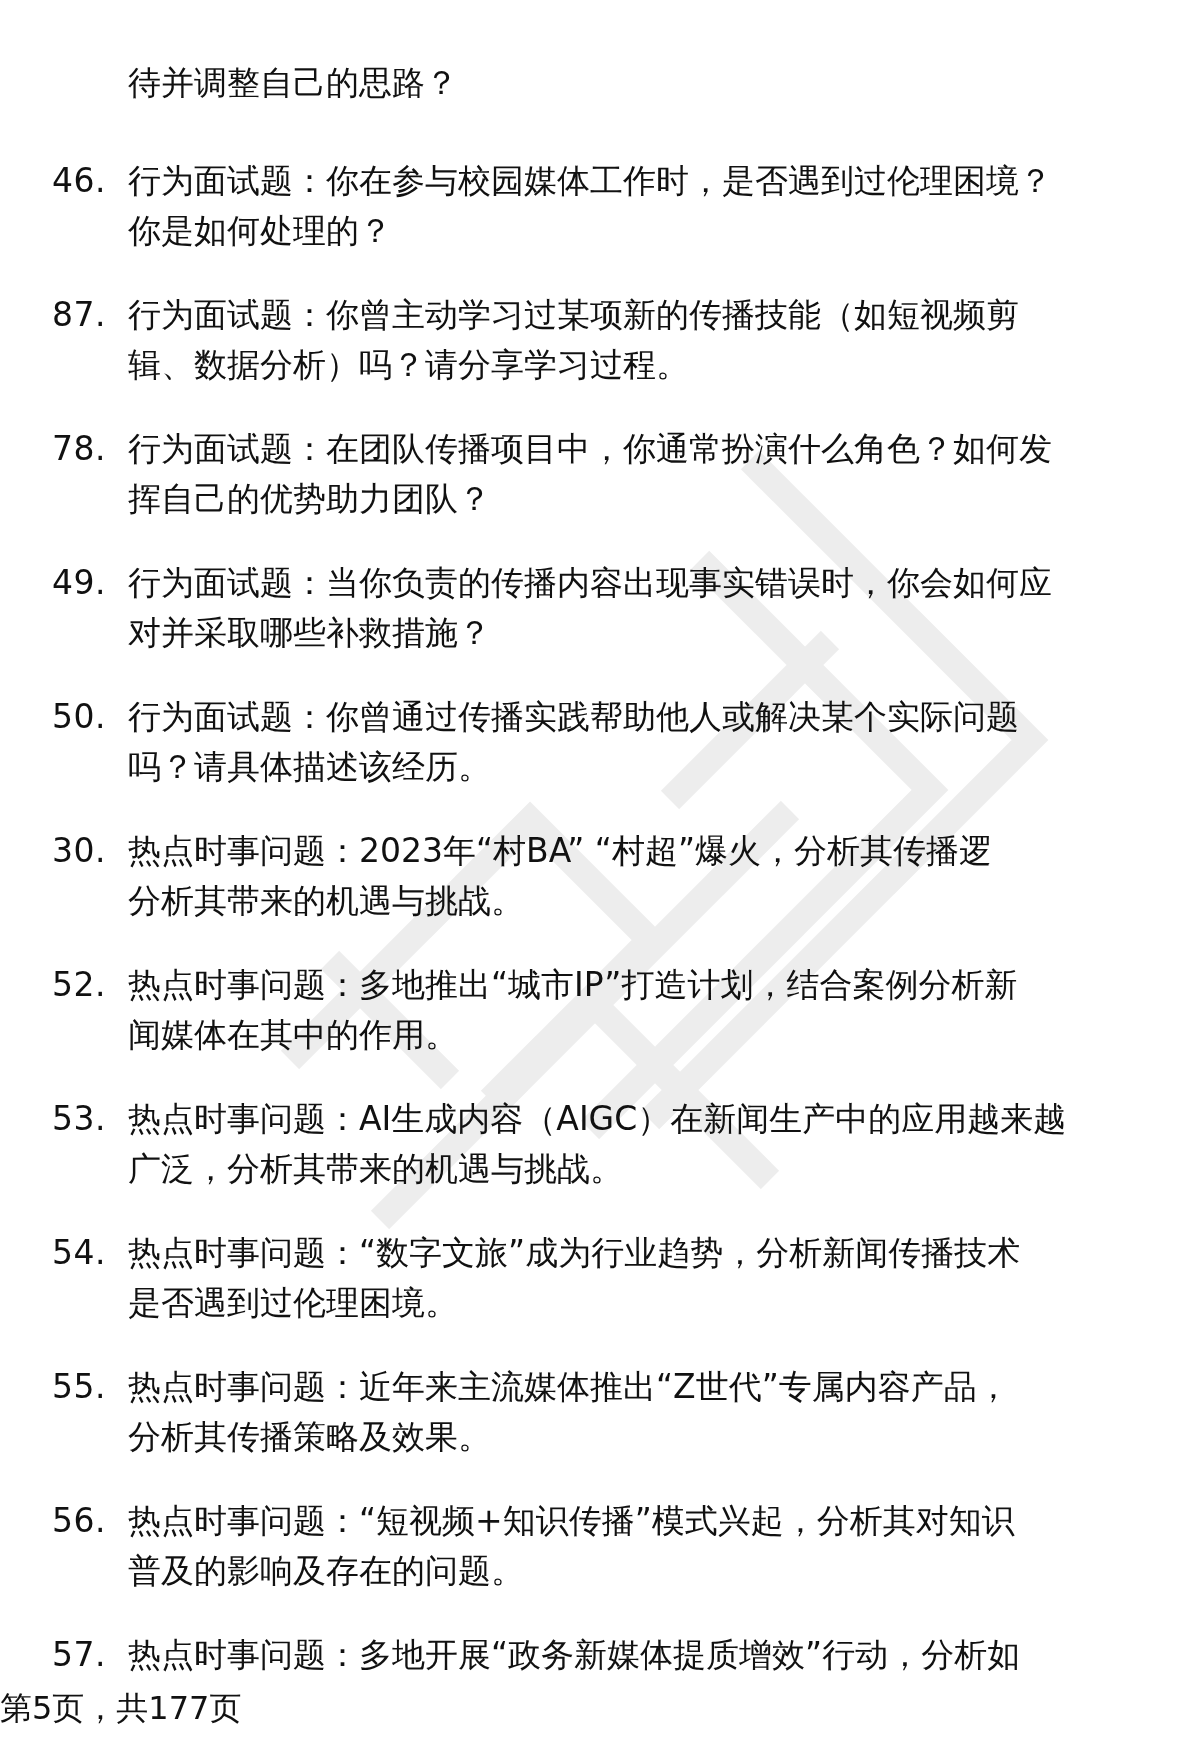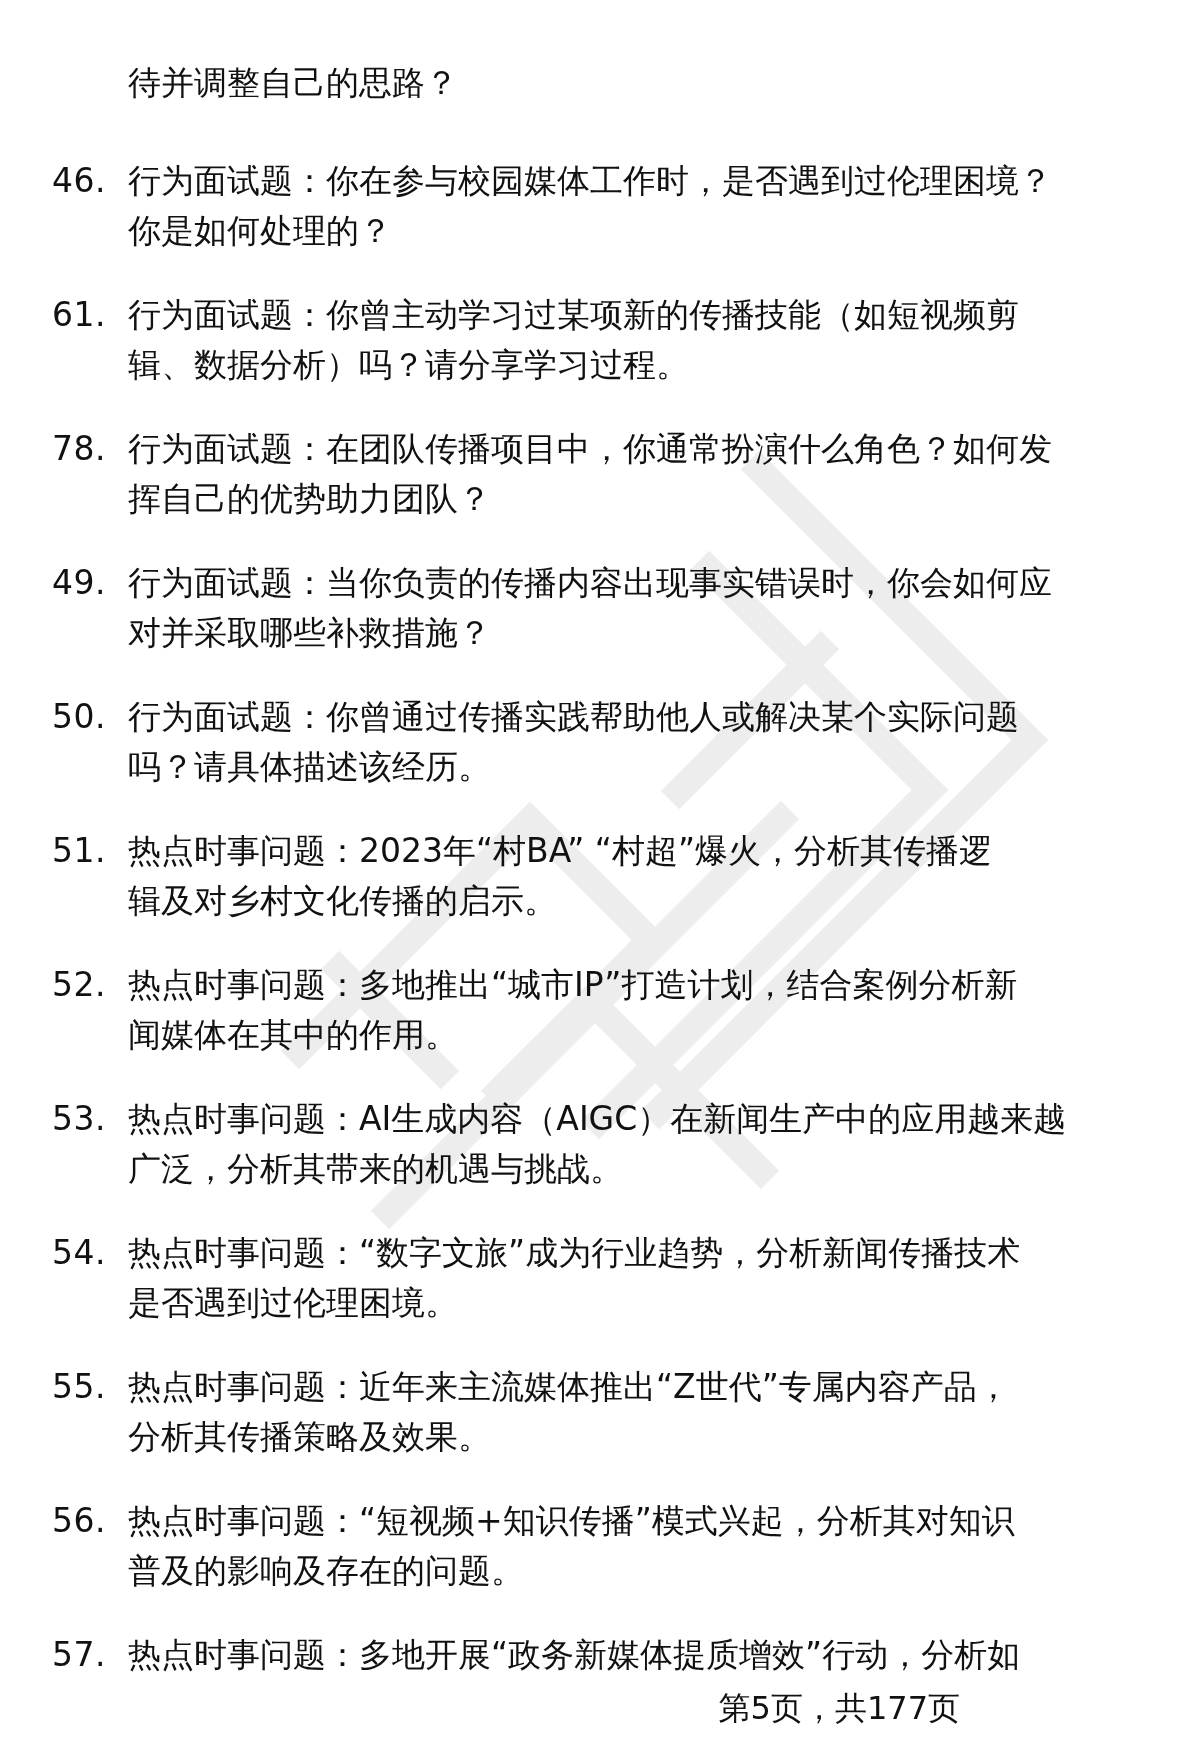--- a/index.html
+++ b/index.html
@@ -6,21 +6,21 @@
   body { width: 1200px; height: 1755px; position: relative; overflow: hidden;
          font-family: "DejaVu Sans", "Liberation Sans", sans-serif; color: #111111; }
   .page { position: absolute; left: 0; top: 0; width: 960px; height: 1755px; }
   .watermark { position: absolute; left: 230px; top: 440px; width: 820px; height: 820px;
                opacity: 0.9; pointer-events: none; }
   .cont { position: absolute; left: 128px; top: 58px; font-size: 33px; line-height: 50px; }
   .list { position: absolute; left: 52px; top: 156px; width: 1110px; }
   .item { display: flex; font-size: 33px; line-height: 50px; margin-bottom: 34px; }
   .num { width: 76px; flex: 0 0 76px; letter-spacing: 0.5px; }
   .txt { flex: 1; white-space: pre-line; }
-  .footer { position: absolute; left: 0; right: 0; top: 1688px; text-align: right;
+  .footer { position: absolute; left: 0; right: 0; top: 1688px; text-align: left;
             font-size: 32px; line-height: 40px; }
 </style>
 </head>
 <body>
 
 <div class="page">
 
   <svg class="watermark" viewBox="0 0 820 820">
     <g fill="none" stroke="#ececec" stroke-width="26" stroke-linejoin="miter">
       <path d="M520 20 L800 300 L420 680"></path>
@@ -35,43 +35,43 @@
 
   <div class="cont">待并调整自己的思路？</div>
 
   <div class="list">
     <div class="item">
       <span class="num">46.</span>
       <span class="txt">行为面试题：你在参与校园媒体工作时，是否遇到过伦理困境？
 你是如何处理的？</span>
     </div>
     <div class="item">
-      <span class="num">61.</span>
+      <span class="num">87.</span>
       <span class="txt">行为面试题：你曾主动学习过某项新的传播技能（如短视频剪
 辑、数据分析）吗？请分享学习过程。</span>
     </div>
     <div class="item">
       <span class="num">78.</span>
       <span class="txt">行为面试题：在团队传播项目中，你通常扮演什么角色？如何发
 挥自己的优势助力团队？</span>
     </div>
     <div class="item">
       <span class="num">49.</span>
       <span class="txt">行为面试题：当你负责的传播内容出现事实错误时，你会如何应
 对并采取哪些补救措施？</span>
     </div>
     <div class="item">
       <span class="num">50.</span>
       <span class="txt">行为面试题：你曾通过传播实践帮助他人或解决某个实际问题
 吗？请具体描述该经历。</span>
     </div>
     <div class="item">
-      <span class="num">51.</span>
+      <span class="num">30.</span>
       <span class="txt">热点时事问题：2023年“村BA” “村超”爆火，分析其传播逻
-辑及对乡村文化传播的启示。</span>
+分析其带来的机遇与挑战。</span>
     </div>
     <div class="item">
       <span class="num">52.</span>
       <span class="txt">热点时事问题：多地推出“城市IP”打造计划，结合案例分析新
 闻媒体在其中的作用。</span>
     </div>
     <div class="item">
       <span class="num">53.</span>
       <span class="txt">热点时事问题：AI生成内容（AIGC）在新闻生产中的应用越来越
 广泛，分析其带来的机遇与挑战。</span>

